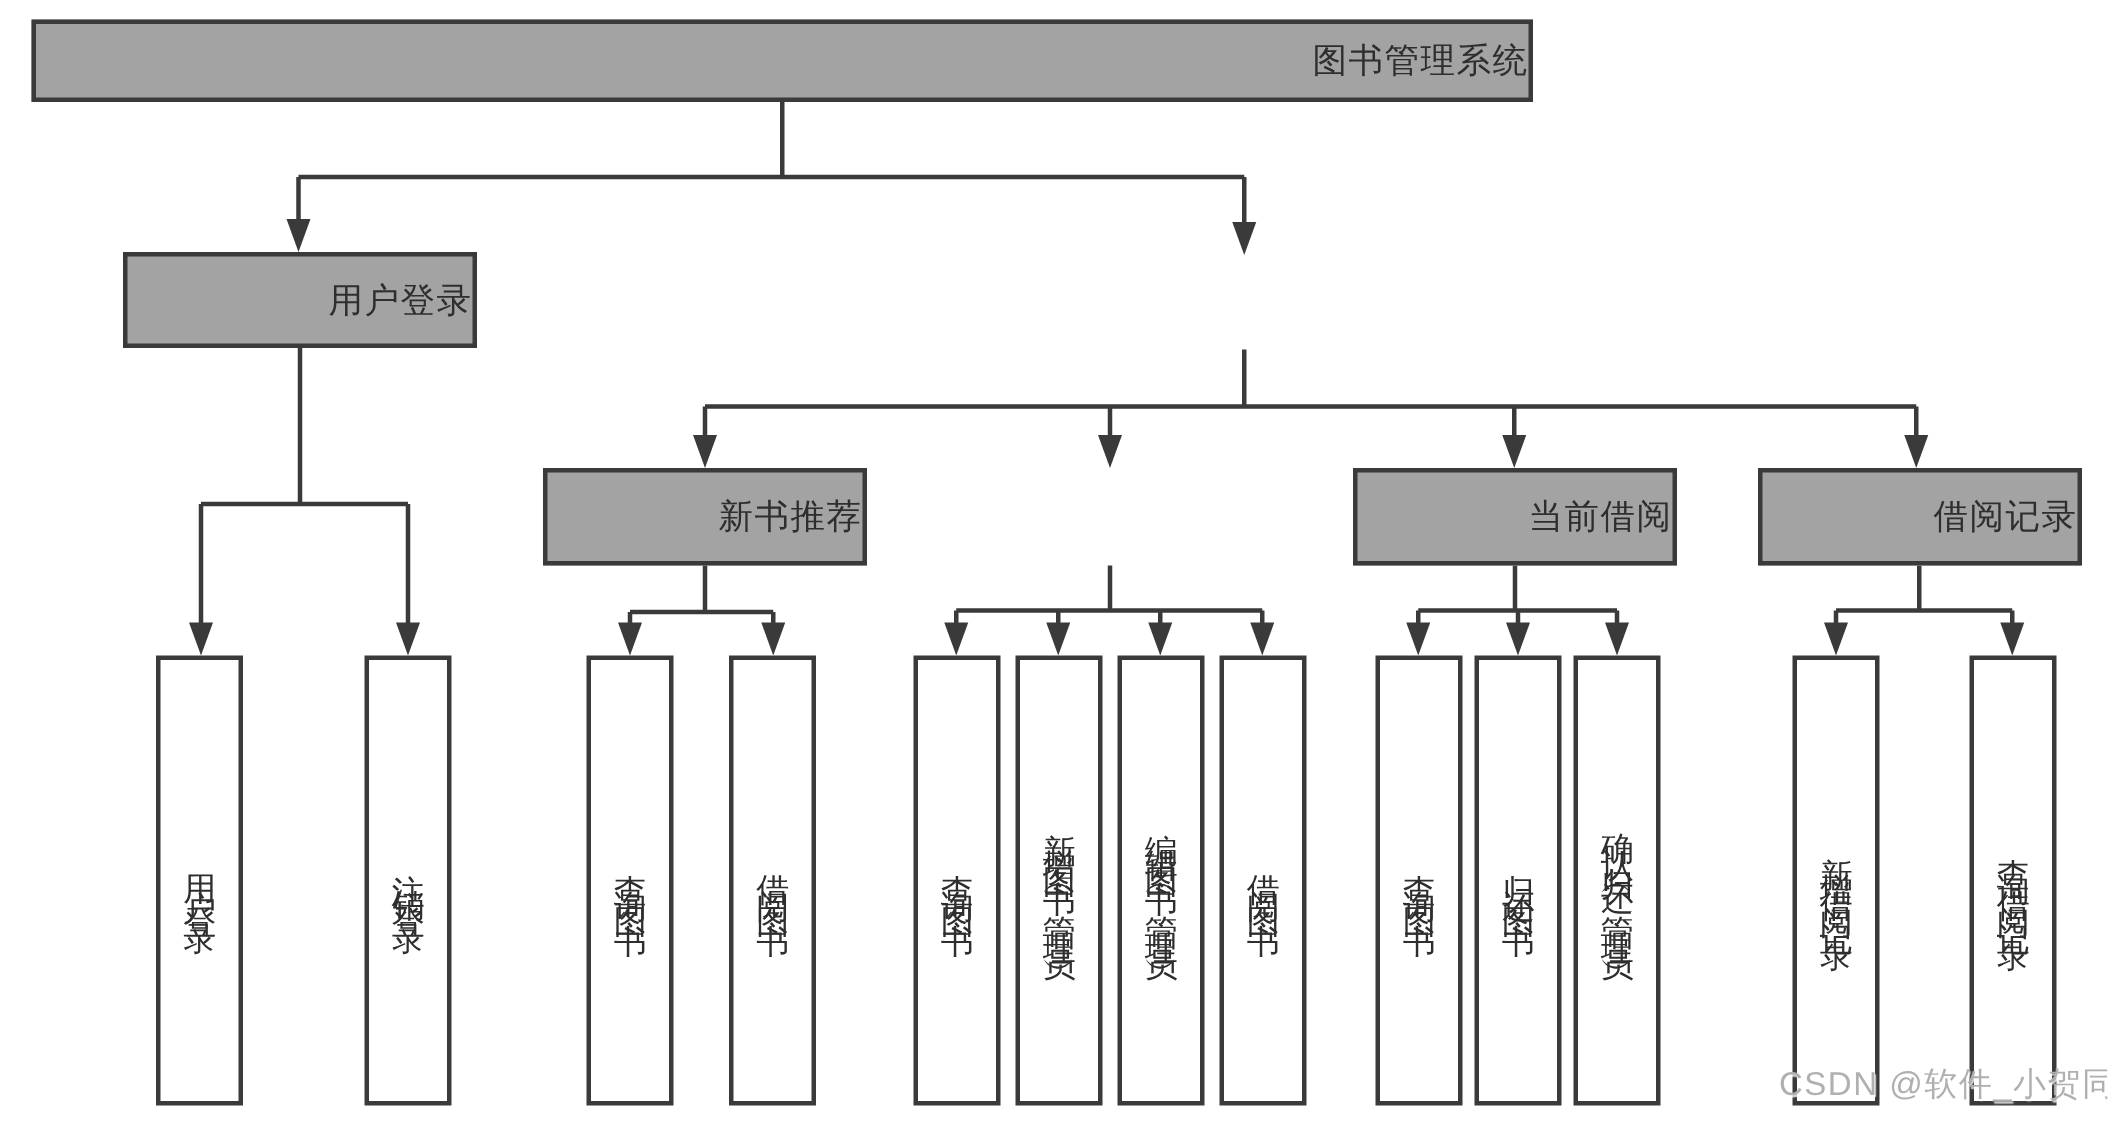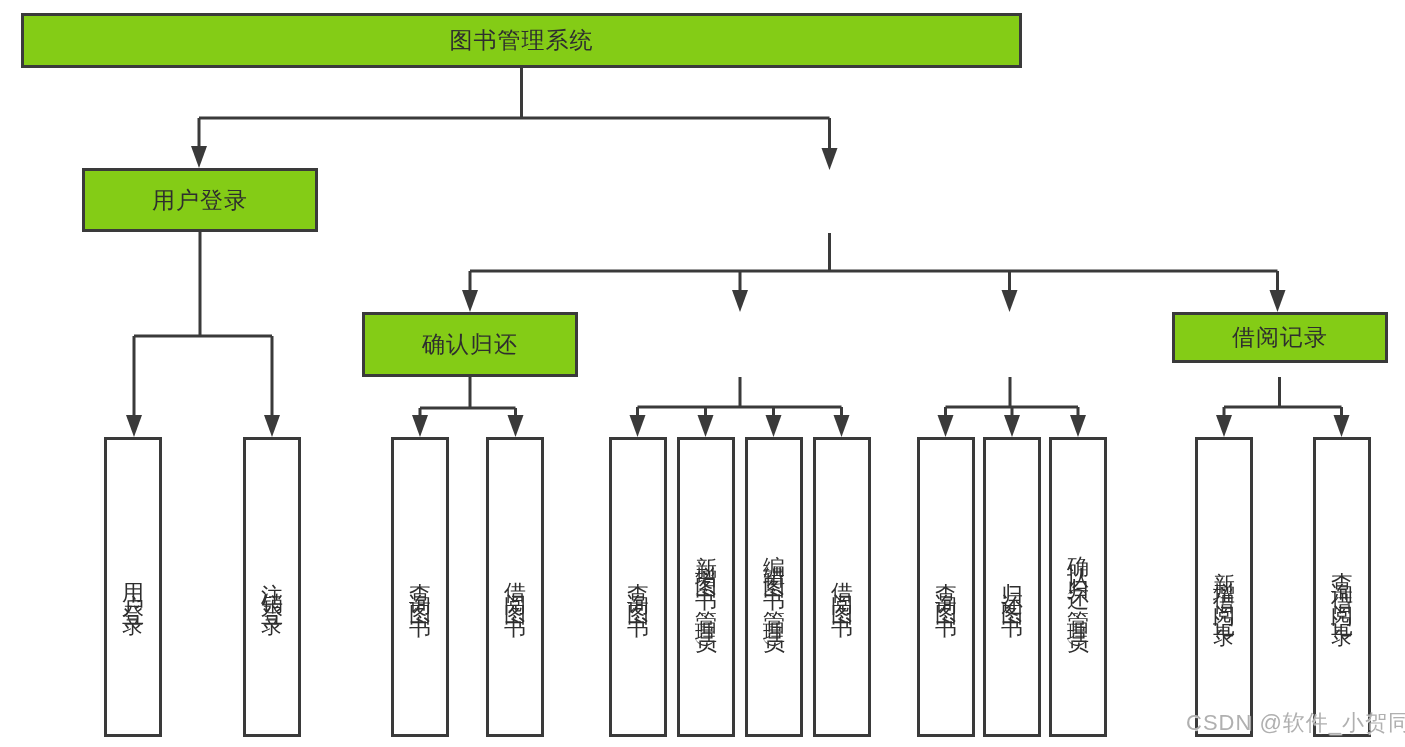--- a/index.html
+++ b/index.html
@@ -9,22 +9,22 @@
     background:#ffffff;
     font-family:"Liberation Sans","DejaVu Sans",sans-serif;
     color:#2e2e2e;
     overflow:hidden;
   }
   .wires{position:absolute;left:0;top:0;width:1405px;height:747px;}
   .wires path{stroke:#3a3a3a;stroke-width:3;fill:none;}
   .wires polygon{fill:#3a3a3a;stroke:none;}
   .hbox{
     position:absolute;box-sizing:border-box;
-    border:3px solid #3a3a3a;background:#84cc16;
-    display:flex;align-items:center;justify-content:center;
+    border:3px solid #3a3a3a;background:#a3a3a3;
+    display:flex;align-items:center;justify-content:flex-end;
     font-size:23px;letter-spacing:1px;
   }
   .root{font-size:23px;}
   .vbox{
     position:absolute;box-sizing:border-box;
     top:437px;width:58px;height:300px;
     border:3px solid #3a3a3a;background:#ffffff;
     display:flex;align-items:center;justify-content:center;
     font-size:22px;
   }
@@ -92,23 +92,26 @@
 
   <div class="hbox root" style="left:21px;top:13px;width:1001px;height:55px">
     <span>图书管理系统</span>
   </div>
 
   <div class="hbox" style="left:82px;top:168px;width:236px;height:64px">
     <span>用户登录</span>
   </div>
 
   <div class="hbox" style="left:362px;top:312px;width:216px;height:65px">
-    <span>确认归还</span>
+    <span>新书推荐</span>
   </div>
-  <div class="hbox" style="left:1172px;top:312px;width:216px;height:51px">
+  <div class="hbox" style="left:902px;top:312px;width:216px;height:65px">
+    <span>当前借阅</span>
+  </div>
+  <div class="hbox" style="left:1172px;top:312px;width:216px;height:65px">
     <span>借阅记录</span>
   </div>
 
   <div class="vbox" style="left:104px">
     <span>用户登录</span>
   </div>
   <div class="vbox" style="left:243px">
     <span>注销登录</span>
   </div>
 

